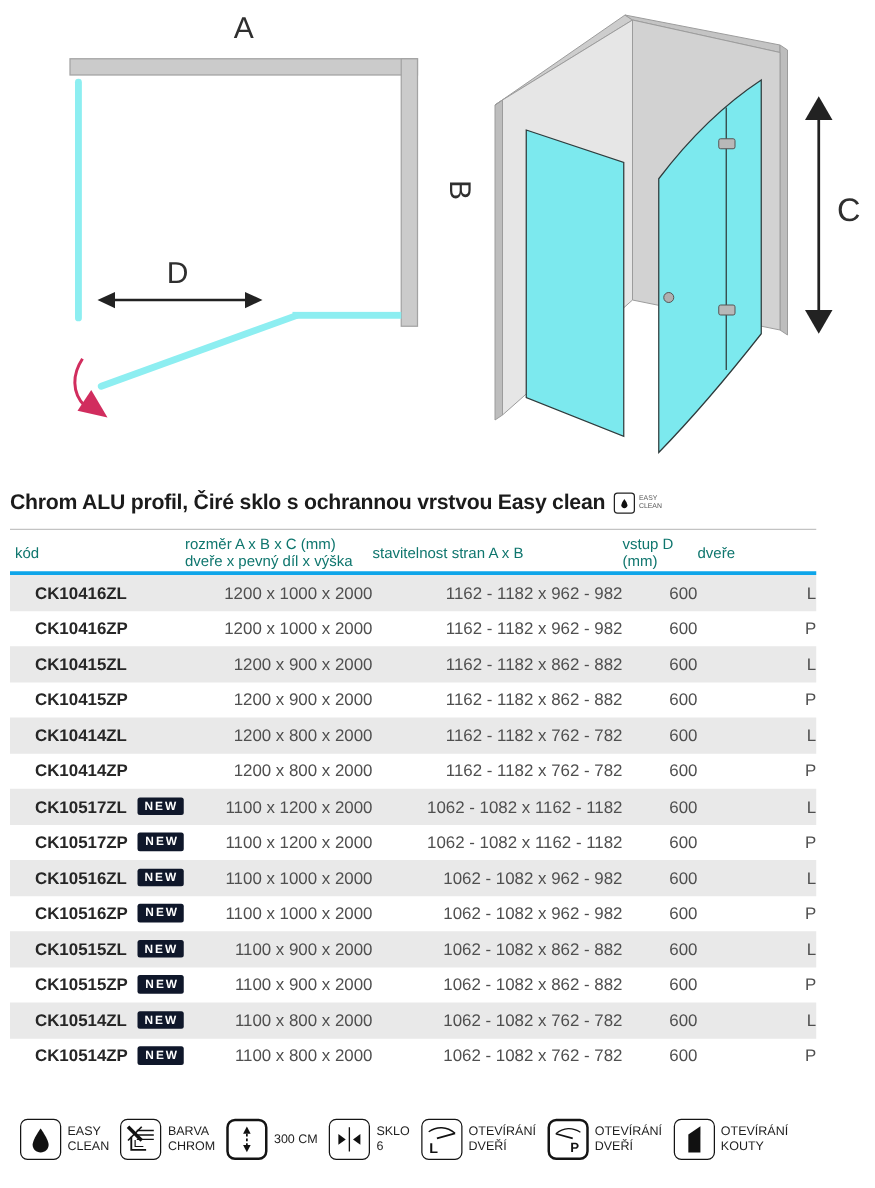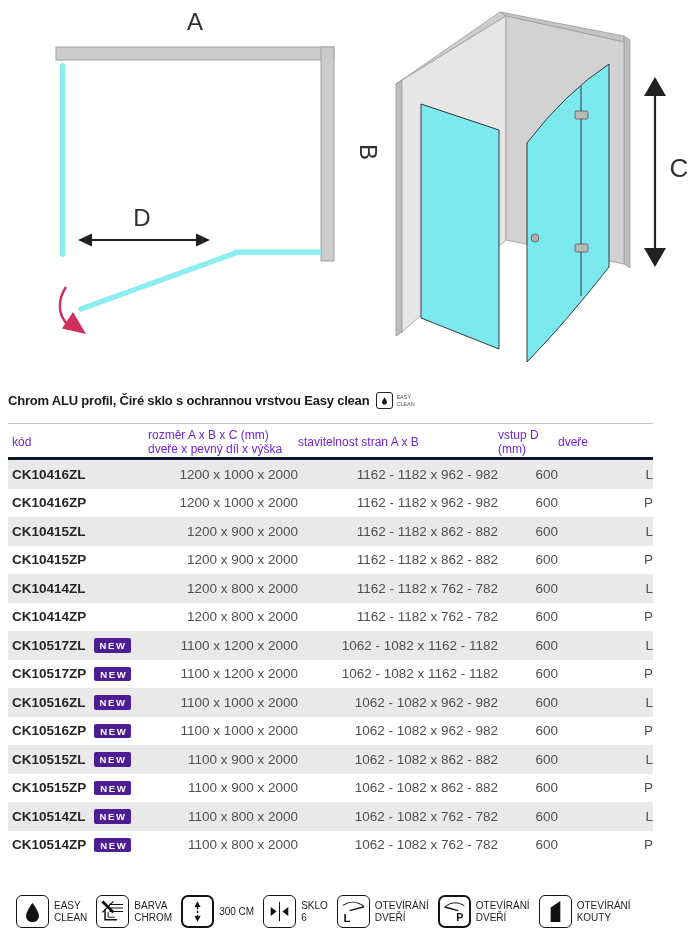--- a/index.html
+++ b/index.html
@@ -5,41 +5,41 @@
   html,body{margin:0;padding:0;background:#fff;}
   .page{position:relative;width:700px;height:950px;background:#fff;overflow:hidden;
         font-family:"Liberation Sans", sans-serif;color:#222;}
 
   
   .plan-wrap{position:absolute;left:0;top:0;width:390px;height:348px;}
   .iso-wrap{position:absolute;left:388px;top:0;width:312px;height:382px;}
 
   
   .title-row{position:absolute;left:8px;top:392px;width:645px;display:flex;align-items:center;gap:7px;}
-  .page-title{font-size:13px;font-weight:700;color:#1b1b1b;letter-spacing:-0.2px;white-space:nowrap;}
+  .page-title{font-size:17px;font-weight:700;color:#1b1b1b;letter-spacing:-0.2px;white-space:nowrap;}
   .mini-ec{display:flex;align-items:center;gap:3px;}
   .mini-ec-box{width:15px;height:15px;border:1.3px solid #222;border-radius:3px;
                display:flex;align-items:center;justify-content:center;}
   .mini-ec-label{font-size:5.5px;line-height:1.15;color:#555;display:flex;flex-direction:column;}
 
   .thin-rule{position:absolute;left:8px;top:423px;width:645px;height:1px;background:#c3c3c3;}
 
   
   .spec-table{position:absolute;left:8px;top:429px;width:645px;}
   .t-head{display:grid;grid-template-columns:140px 150px 200px 60px 95px;
-          align-items:center;height:28px;border-bottom:3px solid #0f172a;
-          font-size:12px;line-height:1.15;color:#6d28d9;}
+          align-items:center;height:28px;border-bottom:3px solid #0ea5e9;
+          font-size:12px;line-height:1.15;color:#0f766e;}
   .t-head .c{text-align:left;}
   .t-head .l{text-align:left;padding-left:4px;}
   .t-row{display:grid;grid-template-columns:140px 150px 200px 60px 95px;
          align-items:center;height:28.5px;font-size:13.5px;color:#4f4f4f;}
   .t-row.shaded{background:#e9e9e9;}
-  .cell-kod{display:flex;align-items:flex-end;gap:8px;padding-left:4px;}
+  .cell-kod{display:flex;align-items:flex-start;gap:8px;padding-left:20px;}
   .kod-text{font-weight:700;color:#262626;letter-spacing:0;}
-  .new-badge{background:#4c1d95;color:#fff;font-size:9.5px;font-weight:700;
+  .new-badge{background:#0f172a;color:#fff;font-size:9.5px;font-weight:700;
              letter-spacing:1.6px;padding:3px 4px 2px 6px;border-radius:2px;line-height:1;}
   .cell-c{text-align:right;}
 
   
   .legend{position:absolute;left:16px;top:895px;display:flex;gap:9px;align-items:flex-start;}
   .legend-item{display:flex;align-items:center;gap:5px;}
   .legend-icon-box{width:33px;height:33px;border:1.6px solid #141414;border-radius:6px;
                    box-sizing:border-box;display:flex;align-items:center;justify-content:center;flex:0 0 auto;}
   .legend-icon-box.bold{border-width:2.8px;border-radius:7px;}
   .legend-label{font-size:10px;line-height:1.18;color:#1e1e1e;display:flex;flex-direction:column;white-space:nowrap;}

